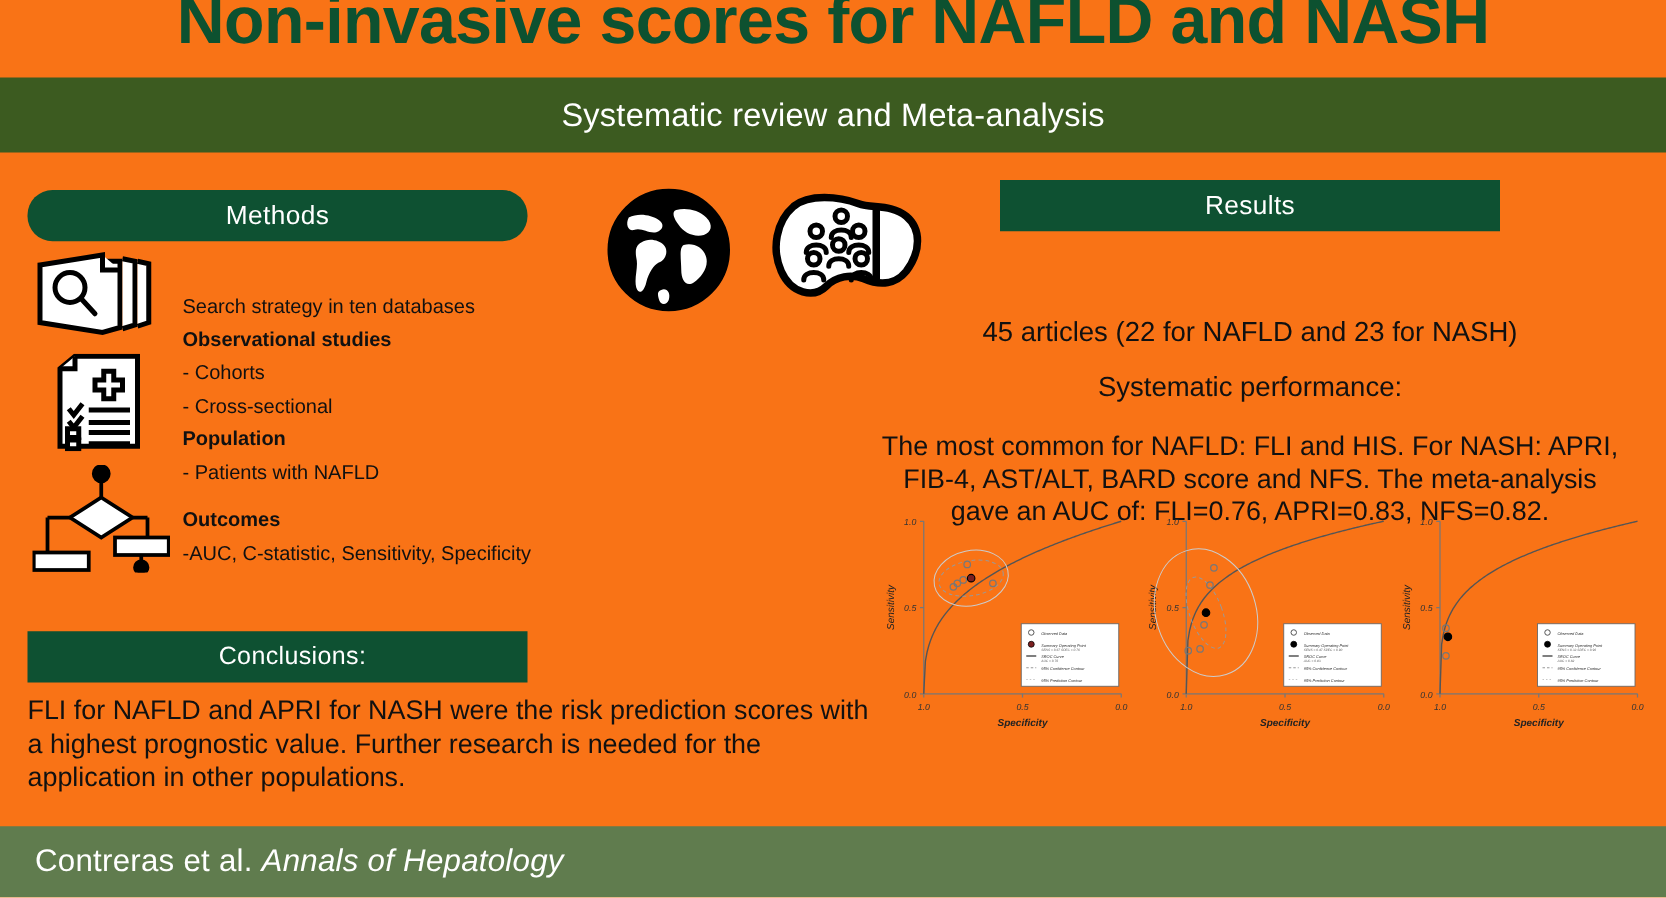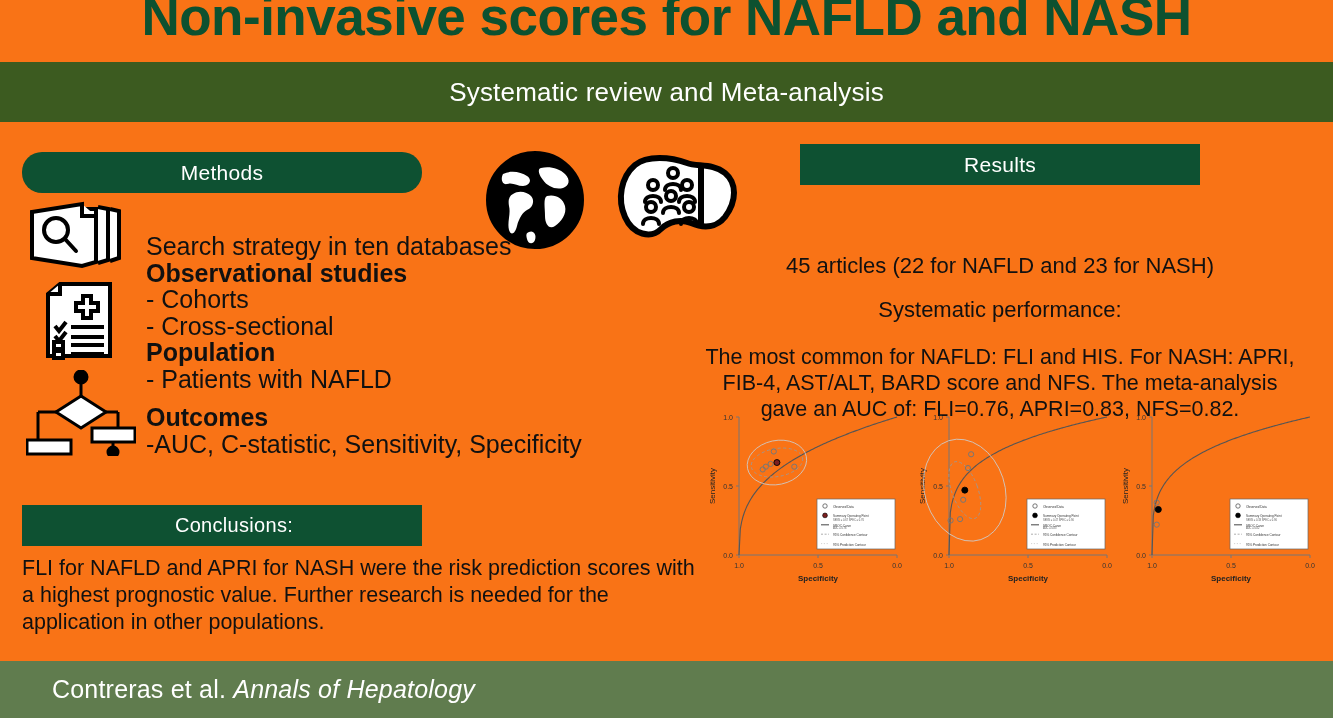--- a/index.html
+++ b/index.html
@@ -82,21 +82,21 @@
     display: block;
     margin-bottom: 6px;
   }
 
   
   .methods-text {
     position: absolute;
     left: 146px;
     top: 233px;
     width: 380px;
-    font-size: 25px;
+    font-size: 16px;
     line-height: 26.5px;
     color: #111111;
   }
   .methods-text .line { white-space: nowrap; }
   .methods-text .bold { font-weight: bold; }
   .methods-text .gap  { height: 12px; }
 
   
   .center-icons {
     position: absolute;
@@ -143,20 +143,21 @@
     left: 700px;
     top: 403px;
     width: 620px;
     height: 195px;
   }
   .roc-chart {
     position: absolute;
     top: 0;
     width: 200px;
     height: 192px;
+    font-style: italic;
   }
   #roc-1 { left: 5px; }
   #roc-2 { left: 215px; }
   #roc-3 { left: 418px; }
 
   
   .conclusions-text {
     position: absolute;
     left: 22px;
     top: 555px;
@@ -173,21 +174,21 @@
     top: 661px;
     width: 1333px;
     height: 57px;
     background: #607c4e;
     display: flex;
     align-items: center;
   }
   .footer-band .footer-text {
     color: #ffffff;
     font-size: 25px;
-    padding-left: 52px;
+    padding-left: 28px;
     letter-spacing: 0.2px;
   }
   .footer-band .footer-journal {
     font-style: italic;
   }
 </style>
 </head>
 <body>
 
 <div id="abstract">

